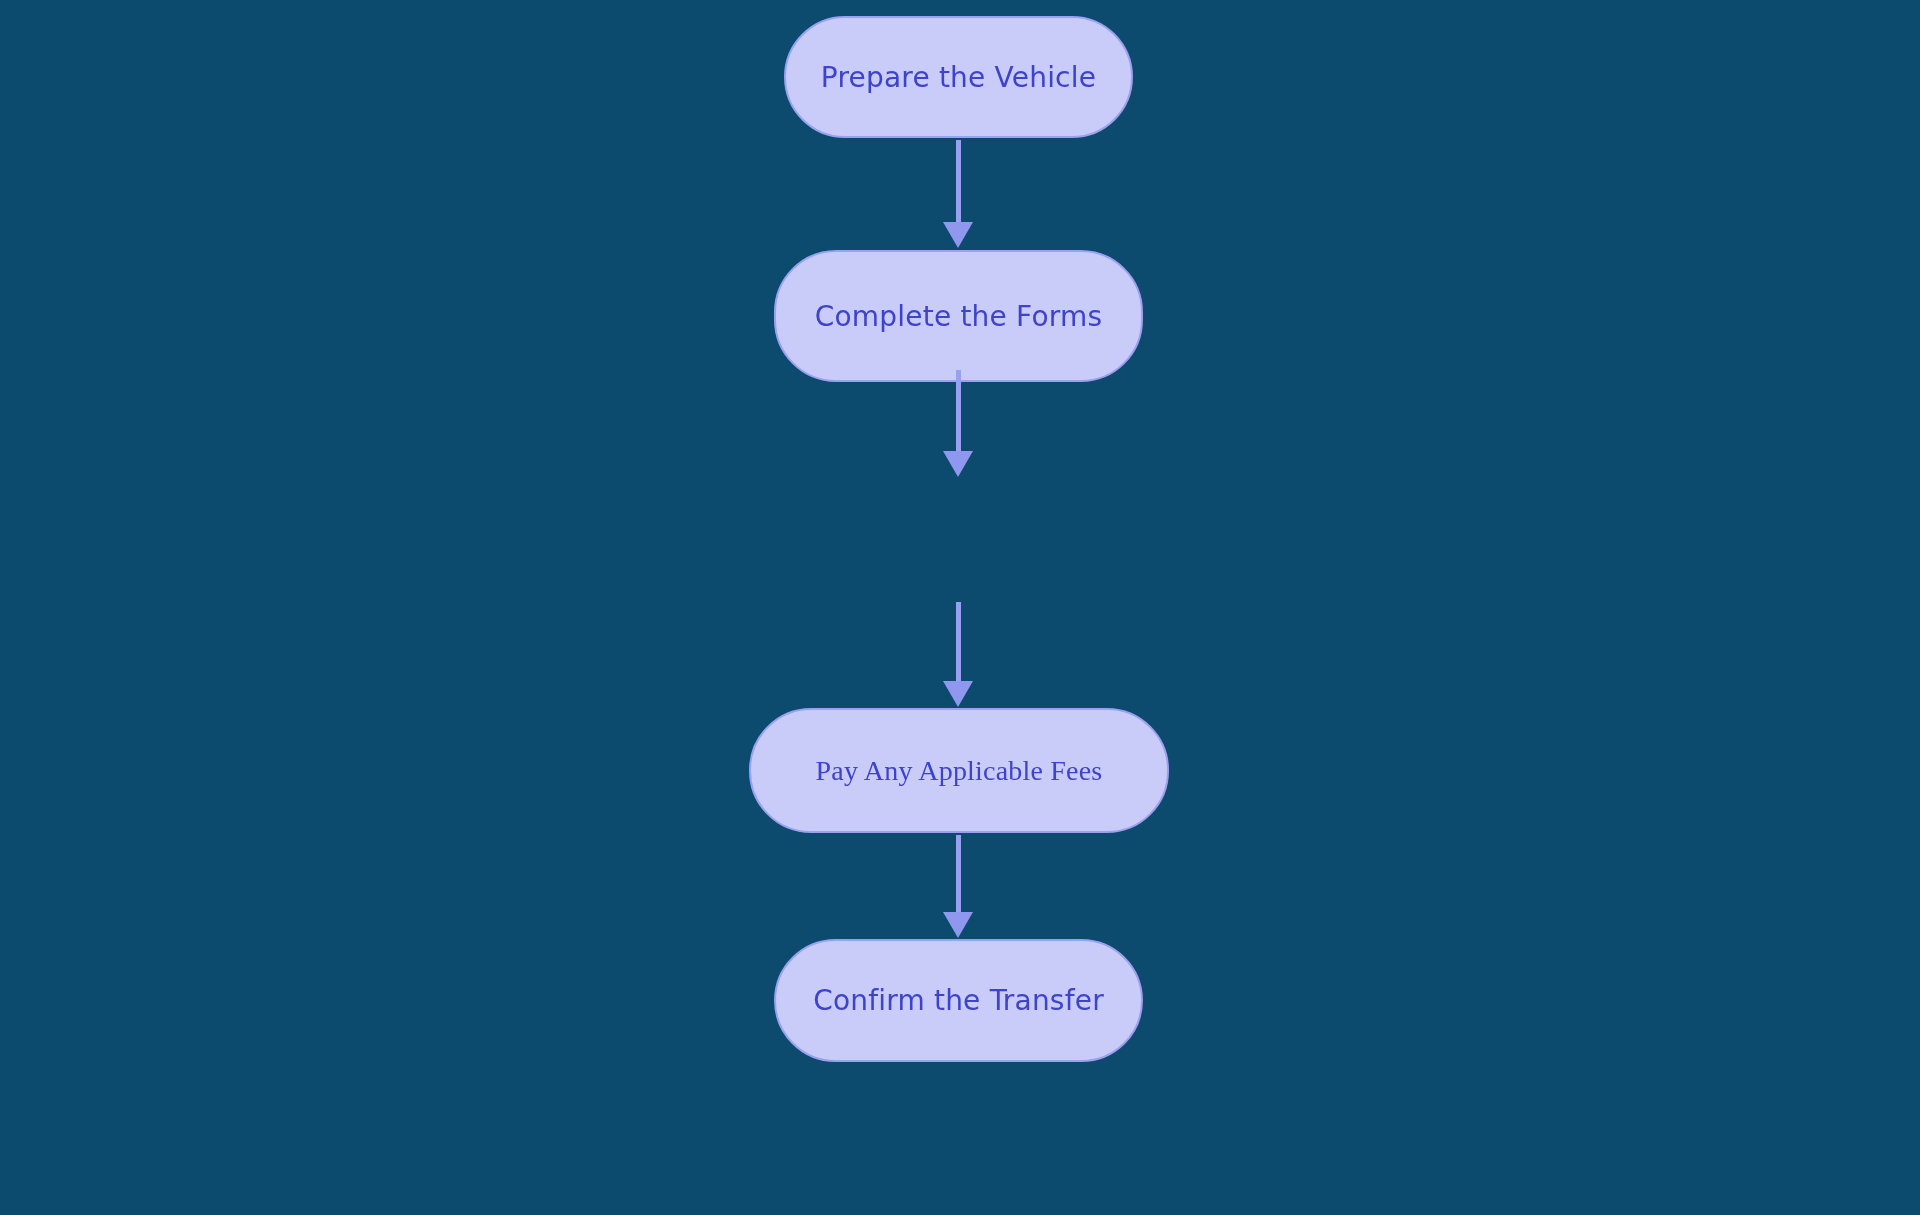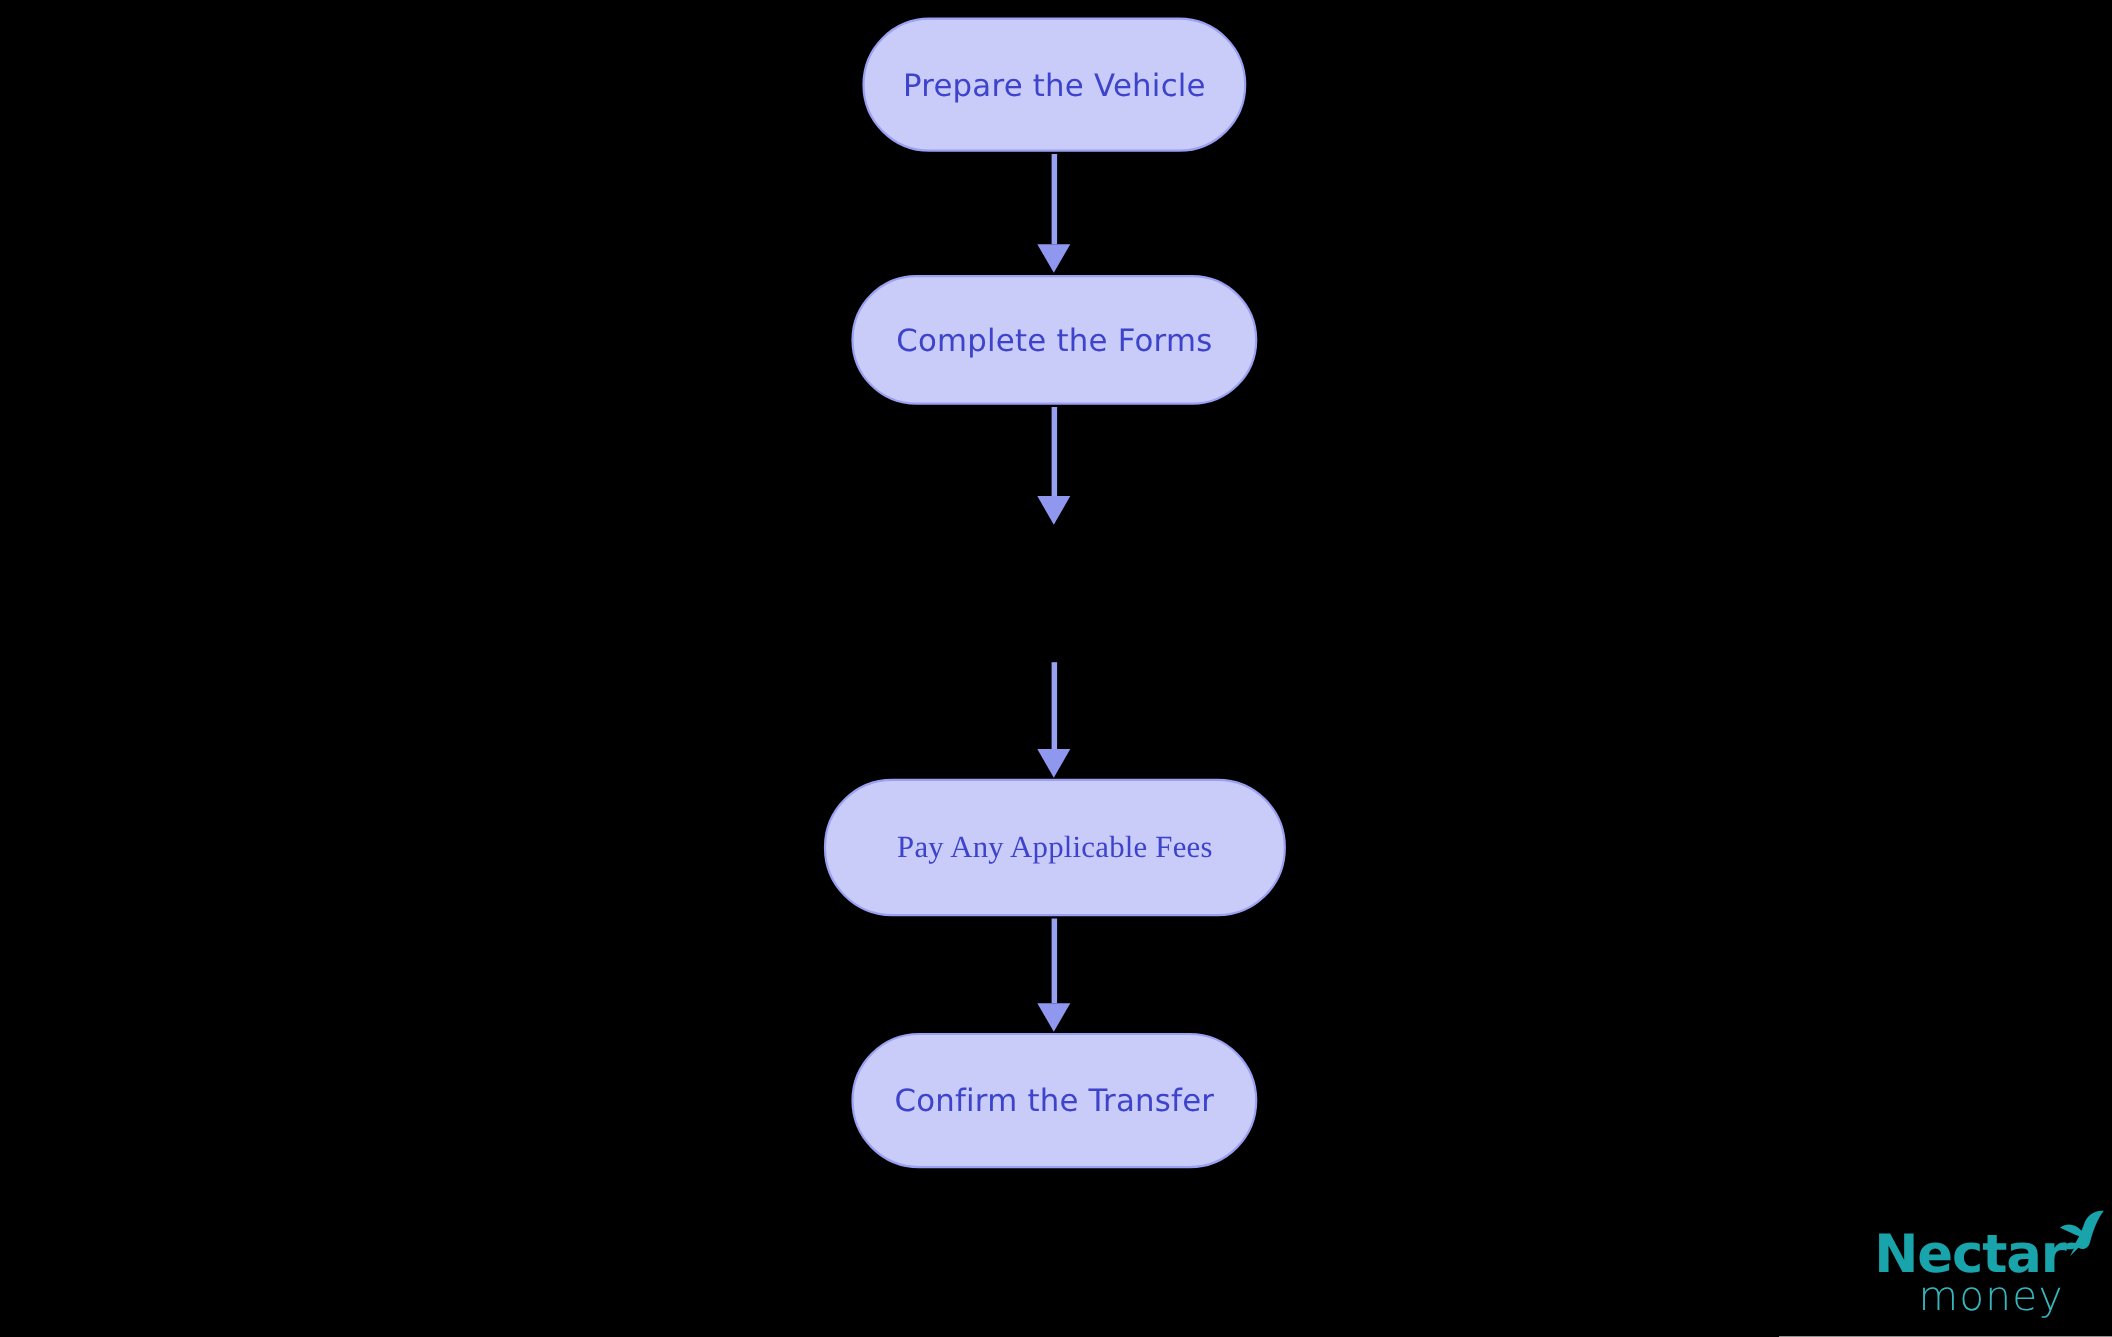--- a/index.html
+++ b/index.html
@@ -5,21 +5,21 @@
   html, body {
     margin: 0;
     padding: 0;
     background: #ffffff;
     font-family: "DejaVu Sans", "Liberation Sans", sans-serif;
   }
   .canvas {
     position: relative;
     width: 1920px;
     height: 1215px;
-    background: #000000;
+    background: #0c4a6e;
     overflow: hidden;
   }
   .node {
     position: absolute;
     background: #c9cbf8;
     border: 2px solid #9aa0f2;
     border-radius: 62px;
     display: flex;
     align-items: center;
     justify-content: center;
@@ -91,21 +91,21 @@
 
   <div class="node" style="left:784px; top:16px; width:349px; height:122px;">
     <span class="node-label">Prepare the Vehicle</span>
   </div>
 
   <div class="arrow" style="left:943px; top:140px; height:108px;">
     <div class="arrow-shaft"></div>
     <div class="arrow-head"></div>
   </div>
 
-  <div class="node" style="left:774px; top:250px; width:369px; height:118px;">
+  <div class="node" style="left:774px; top:250px; width:369px; height:132px;">
     <span class="node-label">Complete the Forms</span>
   </div>
 
   <div class="arrow" style="left:943px; top:370px; height:107px;">
     <div class="arrow-shaft"></div>
     <div class="arrow-head"></div>
   </div>
 
 
   <div class="arrow" style="left:943px; top:602px; height:105px;">
@@ -119,34 +119,14 @@
 
   <div class="arrow" style="left:943px; top:835px; height:103px;">
     <div class="arrow-shaft"></div>
     <div class="arrow-head"></div>
   </div>
 
   <div class="node" style="left:774px; top:939px; width:369px; height:123px;">
     <span class="node-label">Confirm the Transfer</span>
   </div>
 
-  <div class="logo">
-    <div class="logo-brand-row">
-      <span class="logo-brand">Nectar</span>
-      <svg class="logo-bird" viewBox="0 0 60 60" xmlns="http://www.w3.org/2000/svg" aria-hidden="true">
-        <path fill="#19a3ab" d="M58 1
-          C45 0 36 7 32 19
-          L29 27
-          C21 18 10 16 1 23
-          C11 27 19 32 26 34
-          L21 43
-          C15 41 8 43 3 49
-          C9 51 15 52 19 50
-          L14 60
-          L25 49
-          C31 53 38 50 40 42
-          C44 27 50 11 58 1 Z"></path>
-      </svg>
-    </div>
-    <div class="logo-sub">money</div>
-  </div>
 
 </div>
 
 </body></html>

